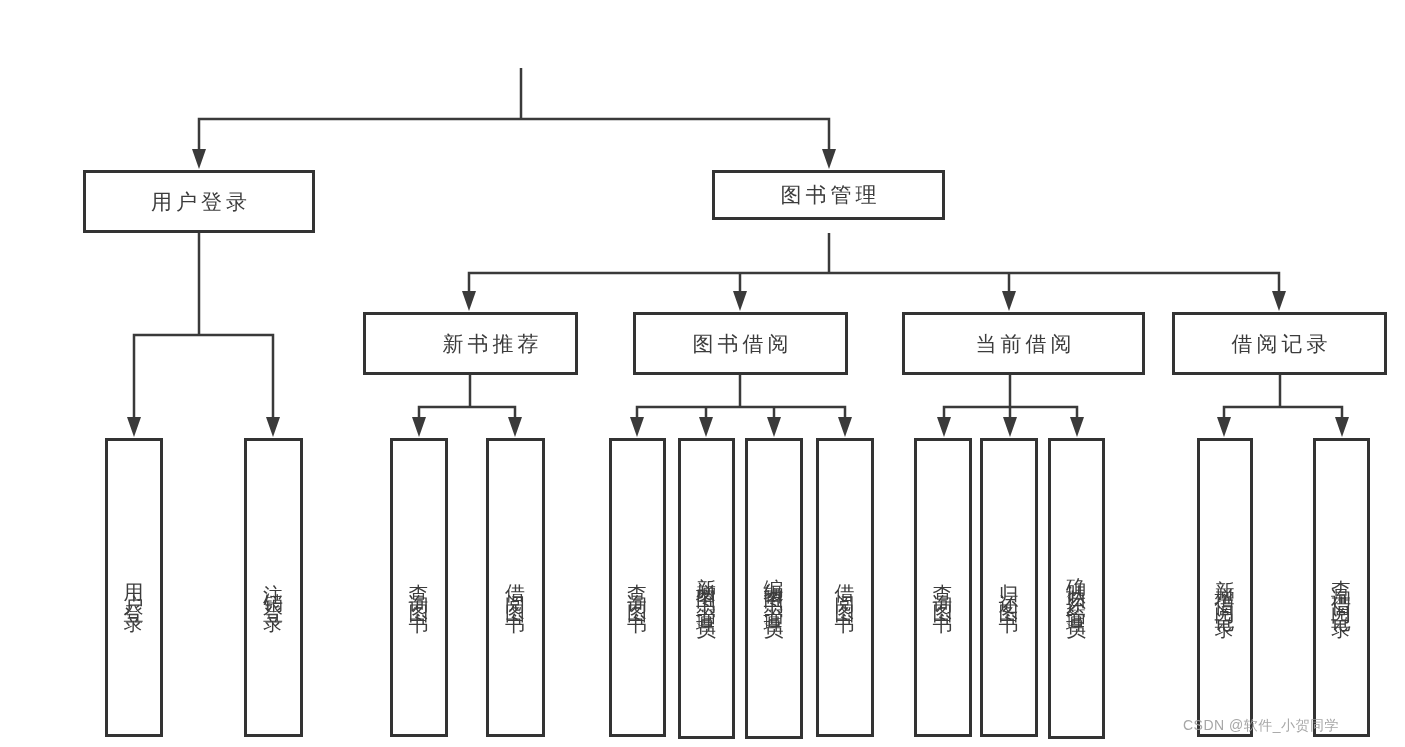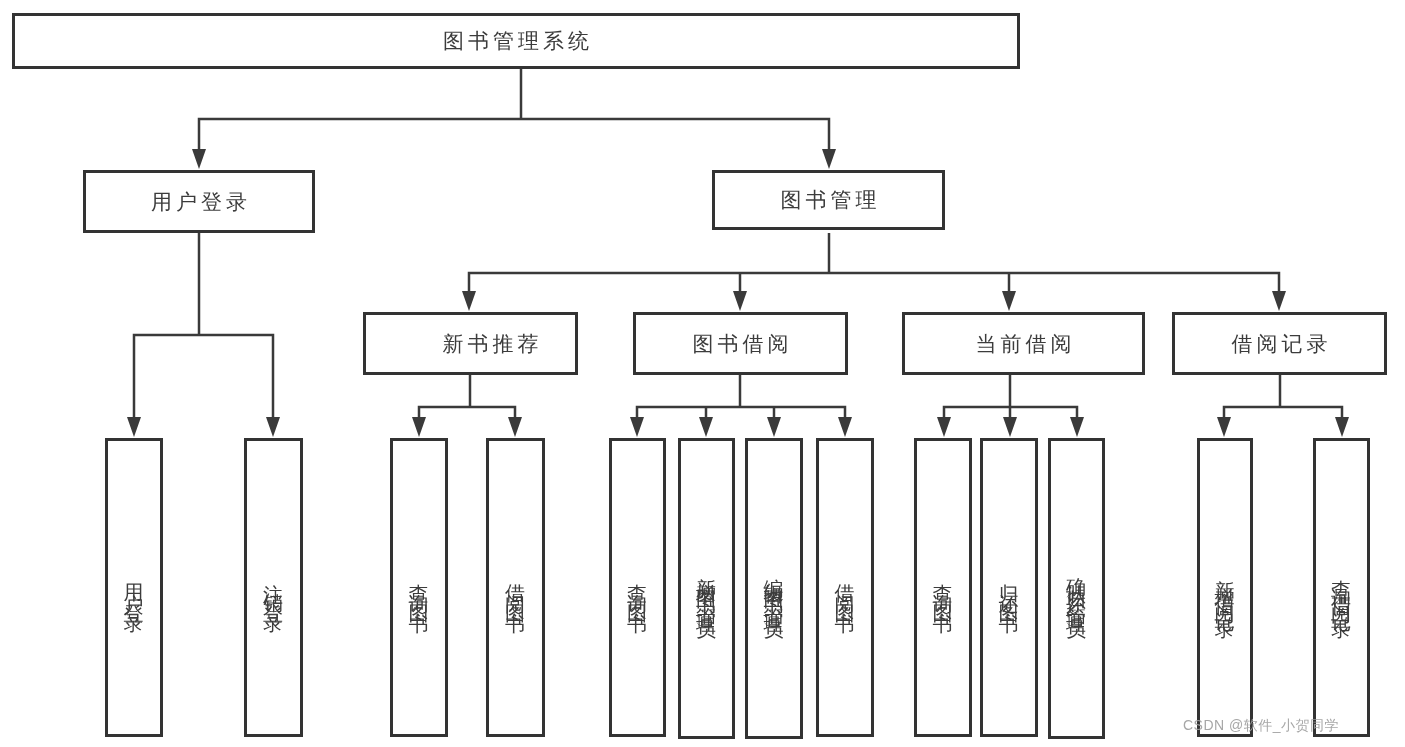--- a/index.html
+++ b/index.html
@@ -115,28 +115,25 @@
     <polygon class="arrowhead" points="937,417 951,417 944,437"></polygon>
     <polygon class="arrowhead" points="1003,417 1017,417 1010,437"></polygon>
     <polygon class="arrowhead" points="1070,417 1084,417 1077,437"></polygon>
 
     <path class="conn" d="M 1280 375 V 407"></path>
     <path class="conn" d="M 1224 418 V 407 H 1342 V 418"></path>
     <polygon class="arrowhead" points="1217,417 1231,417 1224,437"></polygon>
     <polygon class="arrowhead" points="1335,417 1349,417 1342,437"></polygon>
   </svg>
 
-  <div class="node h" style="left:12px; top:13px; width:1008px; height:56px;">
-    <span class="lbl">图书管理系统</span>
-  </div>
 
   <div class="node h" style="left:83px; top:170px; width:232px; height:63px;">
     <span class="lbl">用户登录</span>
   </div>
-  <div class="node h" style="left:712px; top:170px; width:233px; height:60px;">
+  <div class="node h" style="left:712px; top:170px; width:233px; height:50px;">
     <span class="lbl">图书管理</span>
   </div>
 
   <div class="node h" style="left:363px; top:312px; width:215px; height:63px;padding-left:40px;">
     <span class="lbl">新书推荐</span>
   </div>
   <div class="node h" style="left:633px; top:312px; width:215px; height:63px;">
     <span class="lbl">图书借阅</span>
   </div>
   <div class="node h" style="left:902px; top:312px; width:243px; height:63px;">

